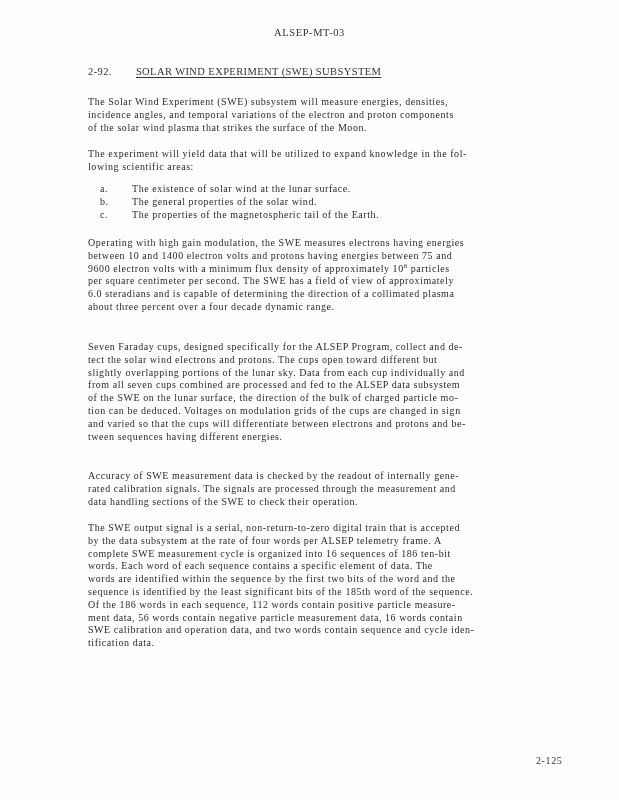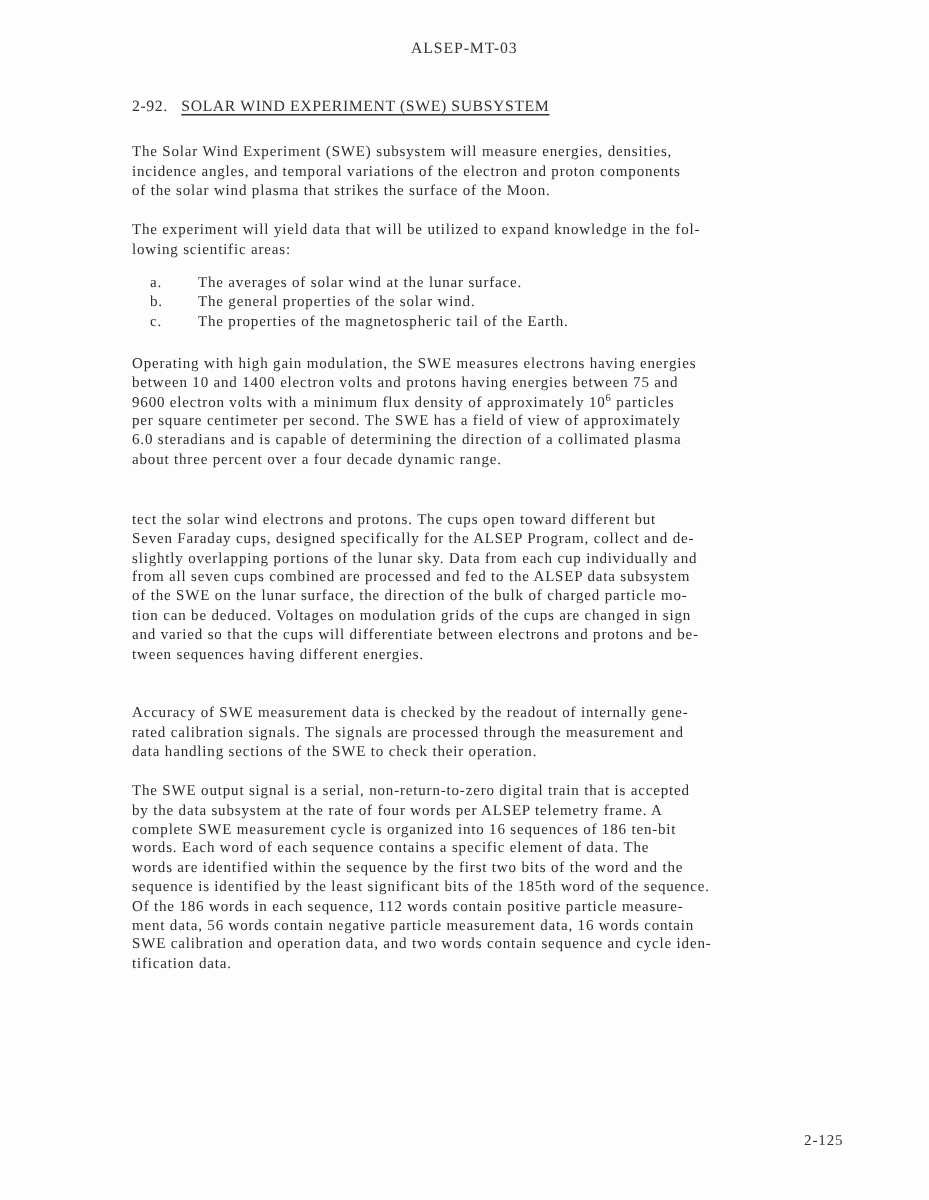--- a/index.html
+++ b/index.html
@@ -34,21 +34,21 @@
     .section-heading {
       position: absolute;
       top: 66px;
       left: 88px;
       font-size: 10.5px;
       letter-spacing: 0.4px;
       color: #333;
       white-space: nowrap;
     }
     .section-heading .num {
-      margin-right: 9px;
+      margin-right: 24px;
     }
     .section-heading .title {
       text-decoration: underline;
       text-underline-offset: 2px;
     }
     .body-text {
       position: absolute;
       left: 88px;
       width: 480px;
       font-size: 10px;
@@ -109,21 +109,21 @@
   </div>
 
   <div class="body-text" style="top:148px;">
     <span class="line">The experiment will yield data that will be utilized to expand knowledge in the fol-</span>
     <span class="line">lowing scientific areas:</span>
   </div>
 
   <div class="list">
     <div class="list-item">
       <span class="marker">a.</span>
-      <span>The averages of solar wind at the lunar surface.</span>
+      <span>The existence of solar wind at the lunar surface.</span>
     </div>
     <div class="list-item">
       <span class="marker">b.</span>
       <span>The general properties of the solar wind.</span>
     </div>
     <div class="list-item">
       <span class="marker">c.</span>
       <span>The properties of the magnetospheric tail of the Earth.</span>
     </div>
   </div>
@@ -131,22 +131,22 @@
   <div class="body-text" style="top:237px;">
     <span class="line">Operating with high gain modulation, the SWE measures electrons having energies</span>
     <span class="line">between 10 and 1400 electron volts and protons having energies between 75 and</span>
     <span class="line"><span>9600 electron volts with a minimum flux density of approximately 10</span><sup>6</sup><span> particles</span></span>
     <span class="line">per square centimeter per second.  The SWE has a field of view of approximately</span>
     <span class="line">6.0 steradians and is capable of determining the direction of a collimated plasma</span>
     <span class="line">about three percent over a four decade dynamic range.</span>
   </div>
 
   <div class="body-text" style="top:341px;">
+    <span class="line">Seven Faraday cups, designed specifically for the ALSEP Program, collect and de-</span>
     <span class="line">tect the solar wind electrons and protons.  The cups open toward different but</span>
-    <span class="line">Seven Faraday cups, designed specifically for the ALSEP Program, collect and de-</span>
     <span class="line">slightly overlapping portions of the lunar sky.  Data from each cup individually and</span>
     <span class="line">from all seven cups combined are processed and fed to the ALSEP data subsystem</span>
     <span class="line">of the SWE on the lunar surface, the direction of the bulk of charged particle mo-</span>
     <span class="line">tion can be deduced.  Voltages on modulation grids of the cups are changed in sign</span>
     <span class="line">and varied so that the cups will differentiate between electrons and protons and be-</span>
     <span class="line">tween sequences having different energies.</span>
   </div>
 
   <div class="body-text" style="top:470px;">
     <span class="line">Accuracy of SWE measurement data is checked by the readout of internally gene-</span>

